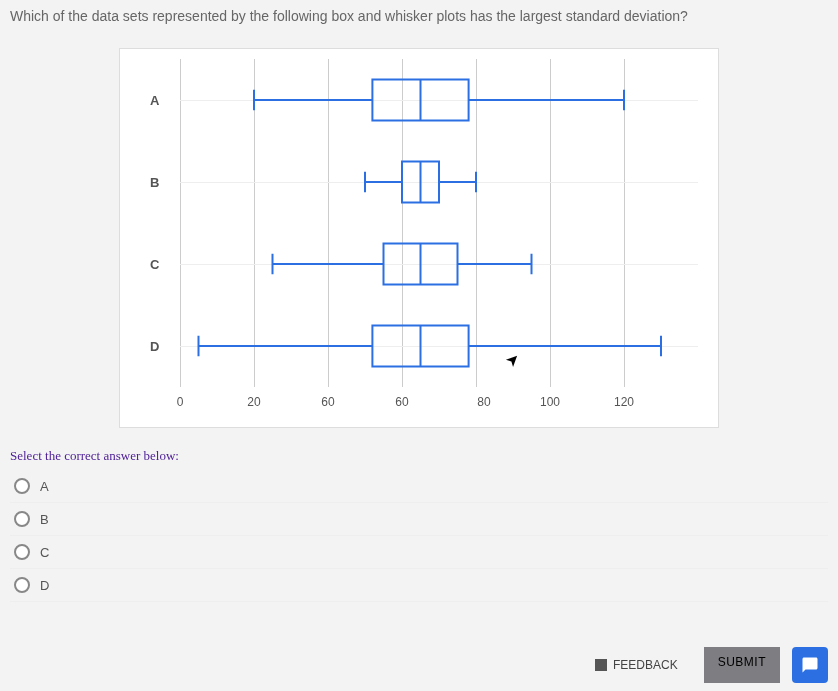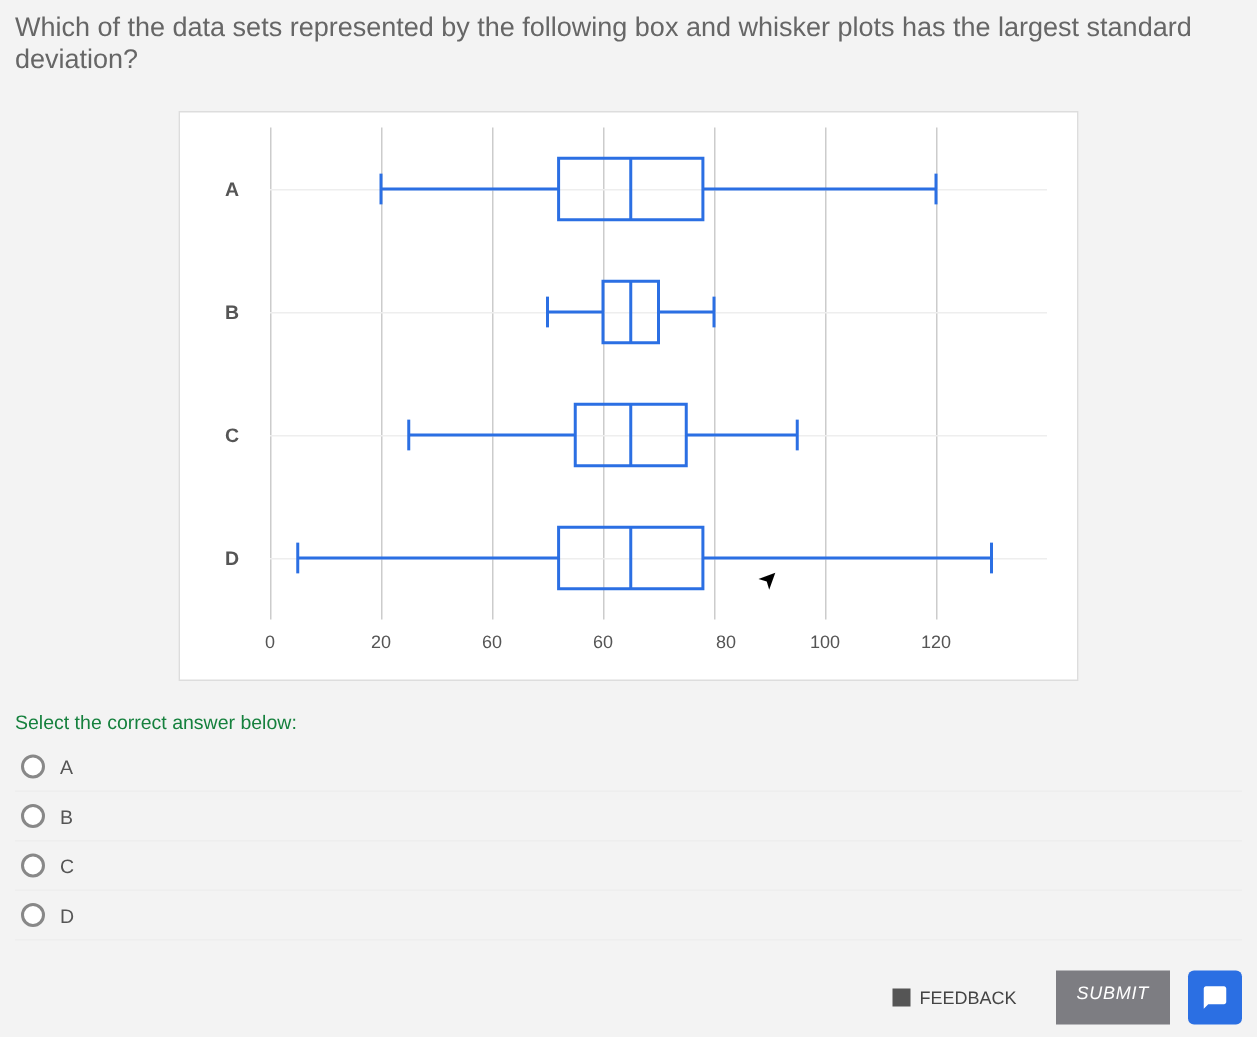--- a/index.html
+++ b/index.html
@@ -7,21 +7,21 @@
     font-family: Arial, sans-serif;
     background: #f3f3f3;
     width: 838px;
     height: 691px;
     color: #444;
     position: relative;
     overflow: hidden;
   }
   .question {
     padding: 8px 10px 4px 10px;
-    font-size: 18px;
+    font-size: 14px;
     color: #666;
   }
   .chart-area {
     margin: 20px auto 10px auto;
     width: 600px;
     height: 380px;
     position: relative;
     background: #fff;
     border: 1px solid #ddd;
   }
@@ -62,21 +62,22 @@
   .tick-label {
     position: absolute;
     bottom: -22px;
     font-size: 12px;
     color: #555;
     transform: translateX(-50%);
   }
   .prompt {
     margin: 20px 10px 6px 10px;
     font-size: 13px;
-    color: #15803d;
+    color: #4c1d95;
+    font-family: Liberation Serif, serif;
   }
   .options {
     margin: 4px 10px;
   }
   .option-row {
     display: flex;
     align-items: center;
     gap: 10px;
     padding: 8px 4px;
     border-bottom: 1px solid #eee;
@@ -114,24 +115,23 @@
     border: none;
     background: transparent;
   }
   .flag-icon {
     width: 12px; height: 12px;
     background: #555;
     display: inline-block;
   }
   .btn-submit {
     background: #7d7d82;
-    color: #ffffff;
+    color: #000000;
     border: none;
     letter-spacing: 0.5px;
-    font-style: italic;
   }
   .chat-fab {
     width: 36px; height: 36px;
     background: #2b6fe3;
     border-radius: 4px;
     display: flex;
     align-items: center;
     justify-content: center;
     color: #fff;
   }

